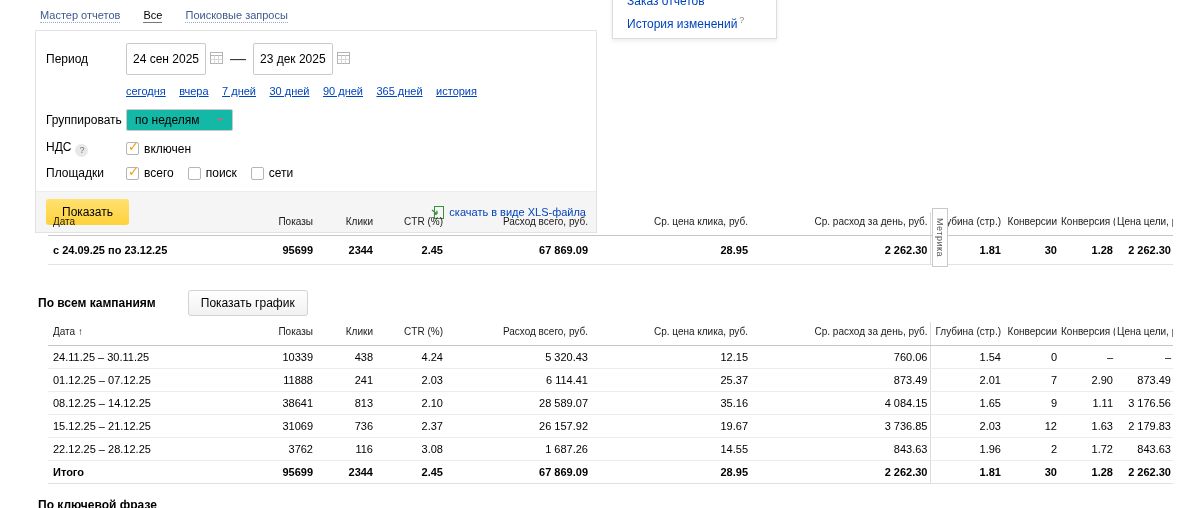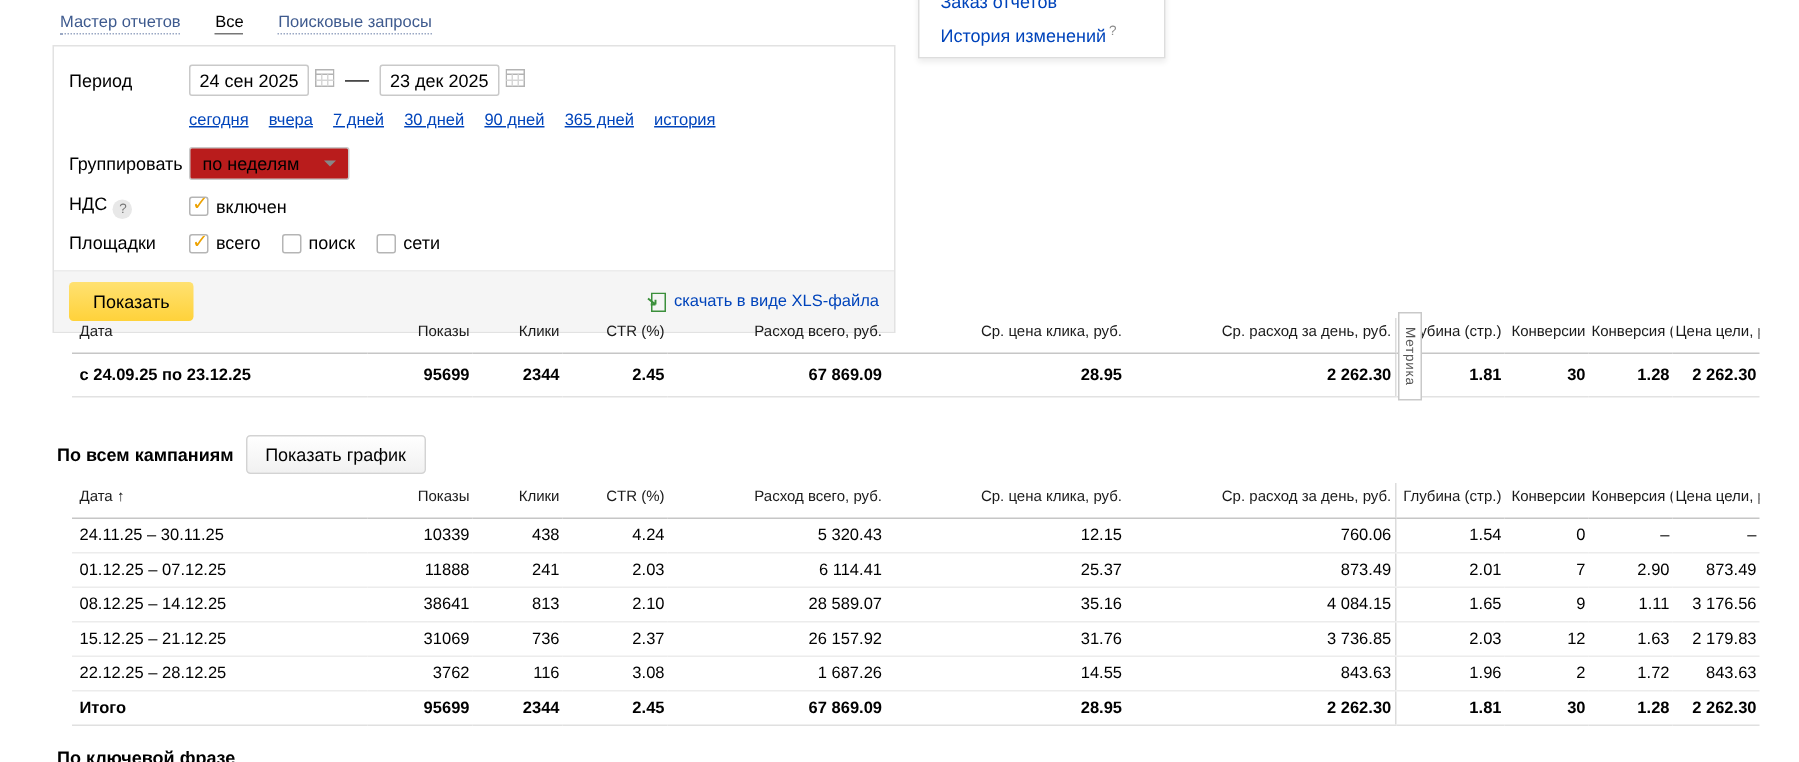--- a/index.html
+++ b/index.html
@@ -30,30 +30,30 @@
   
   .panel {
     position:absolute; left:35px; top:30px; width:562px;
     border:1px solid #e2e2e2; background:#fff;
   }
   .panel-body { padding:12px 10px 2px 10px; }
   .form-row { display:flex; align-items:center; margin-bottom:9px; }
   .form-label { width:80px; flex-shrink:0; font-size:12px; }
   .date-input {
     width:80px; border:1px solid #c9c9c9; border-radius:2px;
-    padding:3px 6px; font-size:12px; height:21px;
+    padding:3px 6px; font-size:12px; height:32px;
     font-family:"Liberation Sans","DejaVu Sans",sans-serif;
   }
   .cal-icon { display:inline-block; vertical-align:-2px; margin-left:4px; opacity:.75; }
   .range-dash { margin:0 7px; color:#333; }
   .quick-row { margin-top:-3px; margin-bottom:10px; }
   .quick-links a { font-size:11px; color:#0044bb; text-decoration:underline; margin-right:9px; }
   .select {
     display:inline-flex; align-items:center; gap:16px;
-    border:1px solid #c9c9c9; border-radius:2px; background:#b91c1c;
+    border:1px solid #c9c9c9; border-radius:2px; background:#14b8a6;
     padding:3px 8px; font-size:12px; height:22px; cursor:pointer;
   }
   .chevron-down {
     width:0; height:0; border-left:4px solid transparent; border-right:4px solid transparent;
     border-top:4px solid #888;
   }
   .help-circle {
     display:inline-block; width:13px; height:13px; border-radius:50%;
     background:#e8e8e8; color:#777; font-size:9px; line-height:13px;
     text-align:center; margin-left:4px; vertical-align:-2px; cursor:pointer;
@@ -99,21 +99,21 @@
   .summary-table td:first-child { padding-left:5px; }
   .campaigns-table tbody tr:last-child td { font-weight:700; border-bottom:1px solid #e0e0e0; }
   .metrika-tab {
     position:absolute; left:884px; top:-4px; width:16px; height:59px;
     border:1px solid #c9c9c9; background:#fff;
     display:flex; align-items:center; justify-content:center; cursor:pointer;
   }
   .metrika-tab span { writing-mode:vertical-rl; font-size:9px; color:#555; letter-spacing:.5px; }
 
   
-  .campaigns-head { position:absolute; left:38px; top:290px; display:flex; align-items:center; gap:8px; }
+  .campaigns-head { position:absolute; left:38px; top:290px; display:flex; align-items:center; gap:32px; }
   .campaigns-title { font-size:12px; font-weight:700; }
   .chart-btn {
     background:linear-gradient(#fff,#f1f1f1); border:1px solid #d3d3d3; border-radius:3px;
     padding:5px 12px; font-size:12px; cursor:pointer;
     font-family:"Liberation Sans","DejaVu Sans",sans-serif;
   }
 
   .next-section { position:absolute; left:38px; top:498px; font-size:12px; font-weight:700; }
 </style>
 </head>
@@ -345,21 +345,21 @@
           <td>9</td>
           <td>1.11</td>
           <td>3 176.56</td>
         </tr>
         <tr>
           <td>15.12.25 – 21.12.25</td>
           <td>31069</td>
           <td>736</td>
           <td>2.37</td>
           <td>26 157.92</td>
-          <td>31.76</td>
+          <td>19.67</td>
           <td>3 736.85</td>
           <td>2.03</td>
           <td>12</td>
           <td>1.63</td>
           <td>2 179.83</td>
         </tr>
         <tr>
           <td>22.12.25 – 28.12.25</td>
           <td>3762</td>
           <td>116</td>

